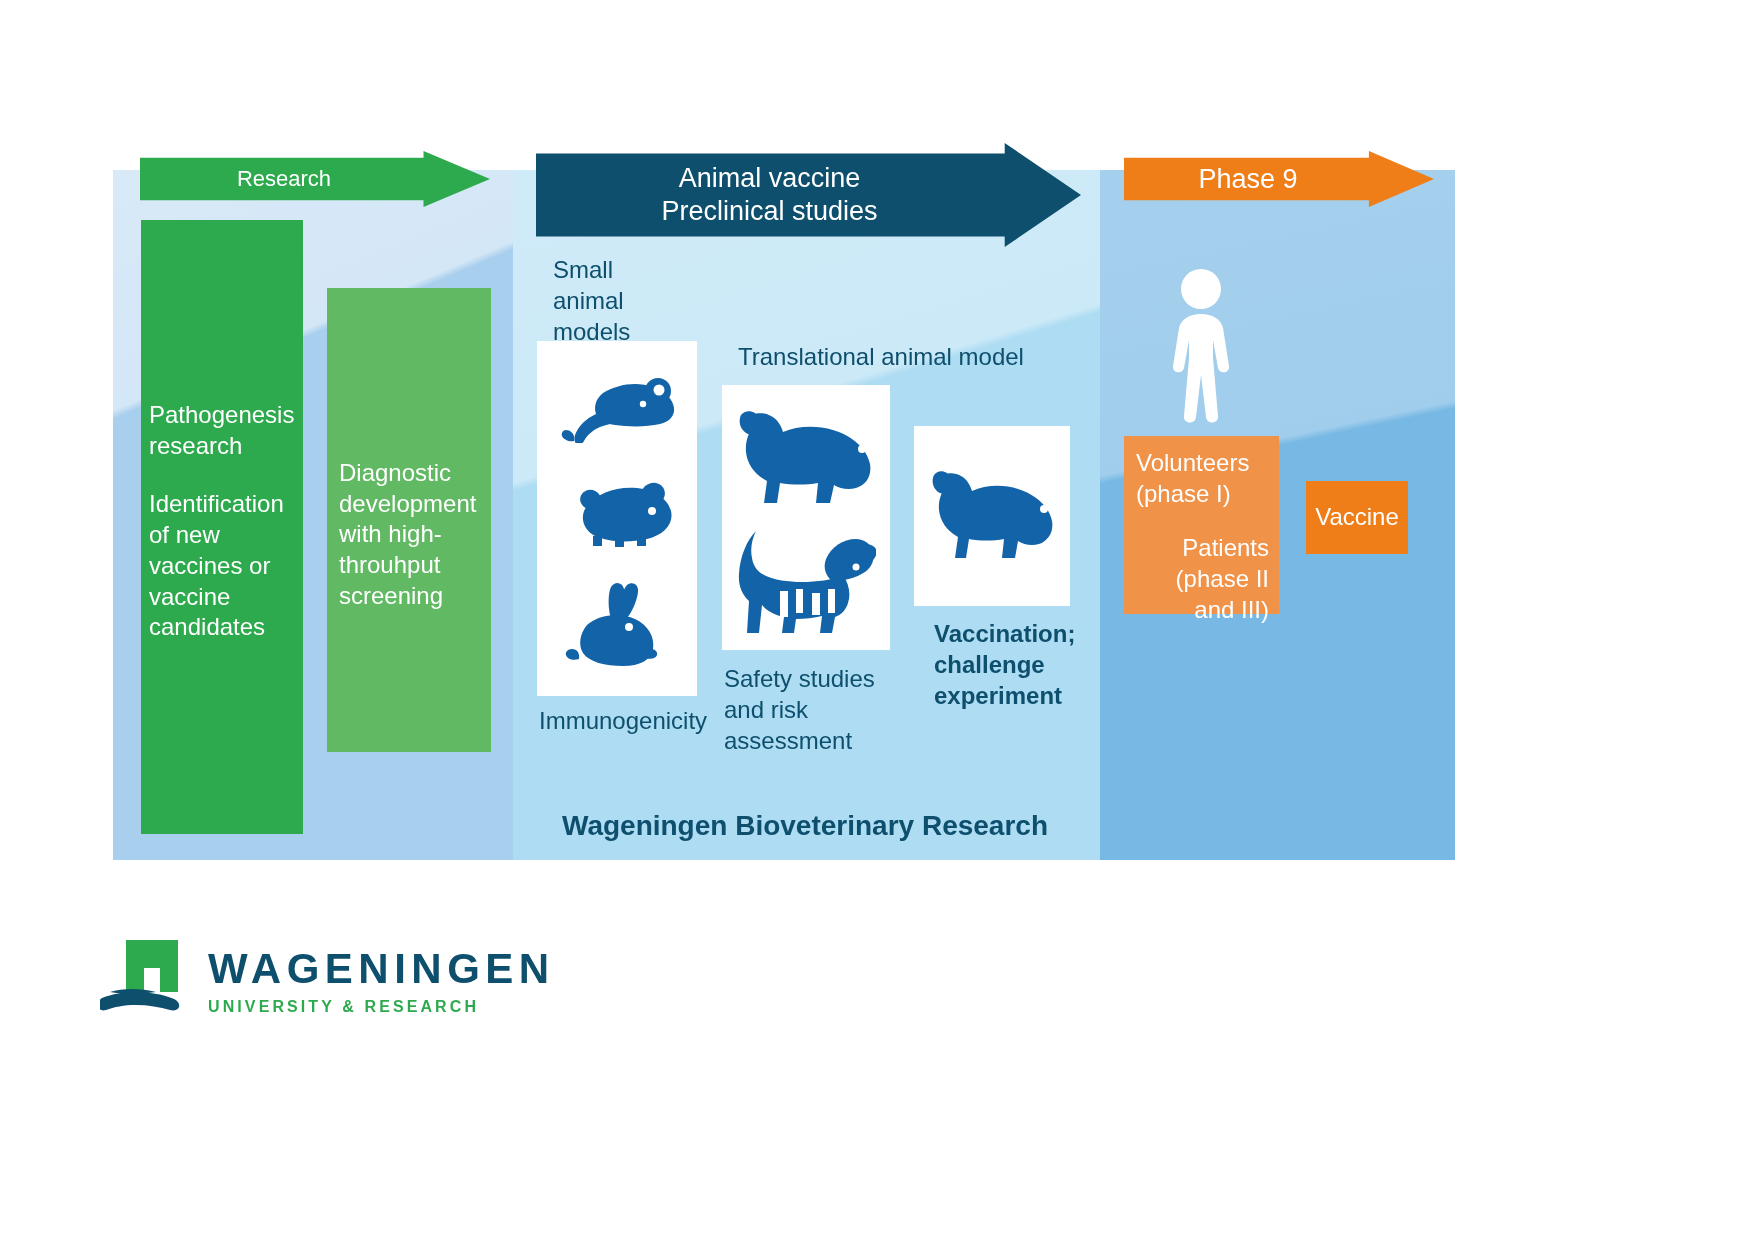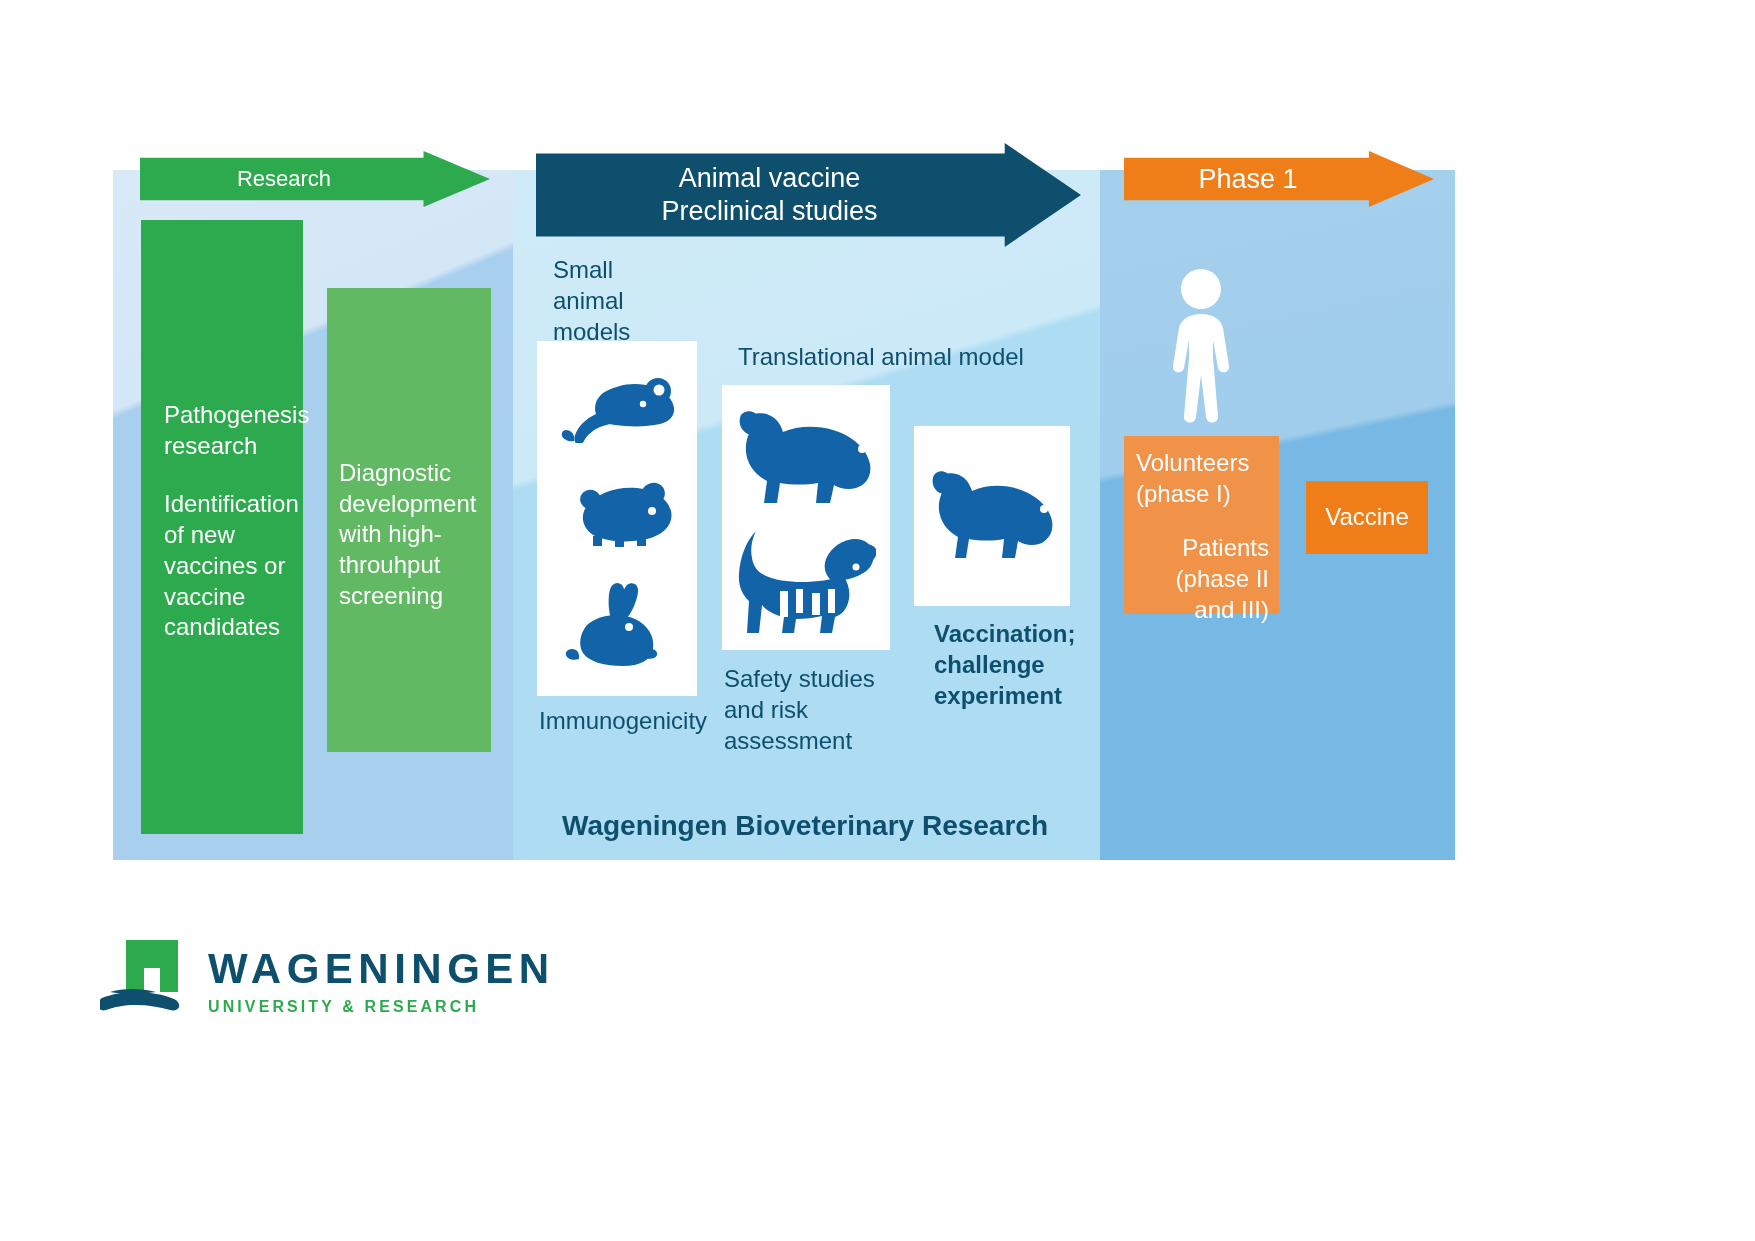--- a/index.html
+++ b/index.html
@@ -89,21 +89,21 @@
   .col-box {
     position: absolute;
     color: #ffffff;
     font-size: 24px;
     line-height: 1.28;
     box-sizing: border-box;
   }
   #col-pathogenesis {
     left: 141px; top: 220px; width: 162px; height: 614px;
     background: #2eaa4e;
-    padding: 180px 12px 0 23px;
+    padding: 180px 12px 0 8px;
   }
   #col-diagnostic {
     left: 327px; top: 288px; width: 164px; height: 464px;
     background: #62b964;
     padding: 170px 12px 0 12px;
   }
   .col-para { margin: 0 0 28px 0; }
   .col-para:last-child { margin-bottom: 0; }
 
   
@@ -146,21 +146,21 @@
     box-sizing: border-box;
     line-height: 1.28;
   }
   #box-volunteers {
     left: 1124px; top: 436px; width: 155px; height: 178px;
     background: #f09248;
     font-size: 24px;
     padding: 12px 10px 0 12px;
   }
   #box-vaccine {
-    left: 1306px; top: 481px; width: 122px; height: 73px;
+    left: 1306px; top: 481px; width: 102px; height: 73px;
     background: #ef7d18;
     font-size: 24px;
     display: flex;
     align-items: center;
     justify-content: center;
   }
   .ob-para { margin: 0 0 24px 0; }
   .ob-para:last-child { margin-bottom: 0; text-align: right; }
 
   
@@ -216,21 +216,21 @@
   </div>
 
   <div class="arrow" id="arrow-preclinical">
     <span class="arrow-label">
       <span>Animal vaccine</span><br>
       <span>Preclinical studies</span>
     </span>
   </div>
 
   <div class="arrow" id="arrow-phase1">
-    <span class="arrow-label">Phase 1</span>
+    <span class="arrow-label">Phase 9</span>
   </div>
 
   <div class="col-box" id="col-pathogenesis">
     <p class="col-para">Pathogenesis research</p>
     <p class="col-para">Identification of new vaccines or vaccine candidates</p>
   </div>
 
   <div class="col-box" id="col-diagnostic">
     <p class="col-para">Diagnostic development with high-throuhput screening</p>
   </div>

